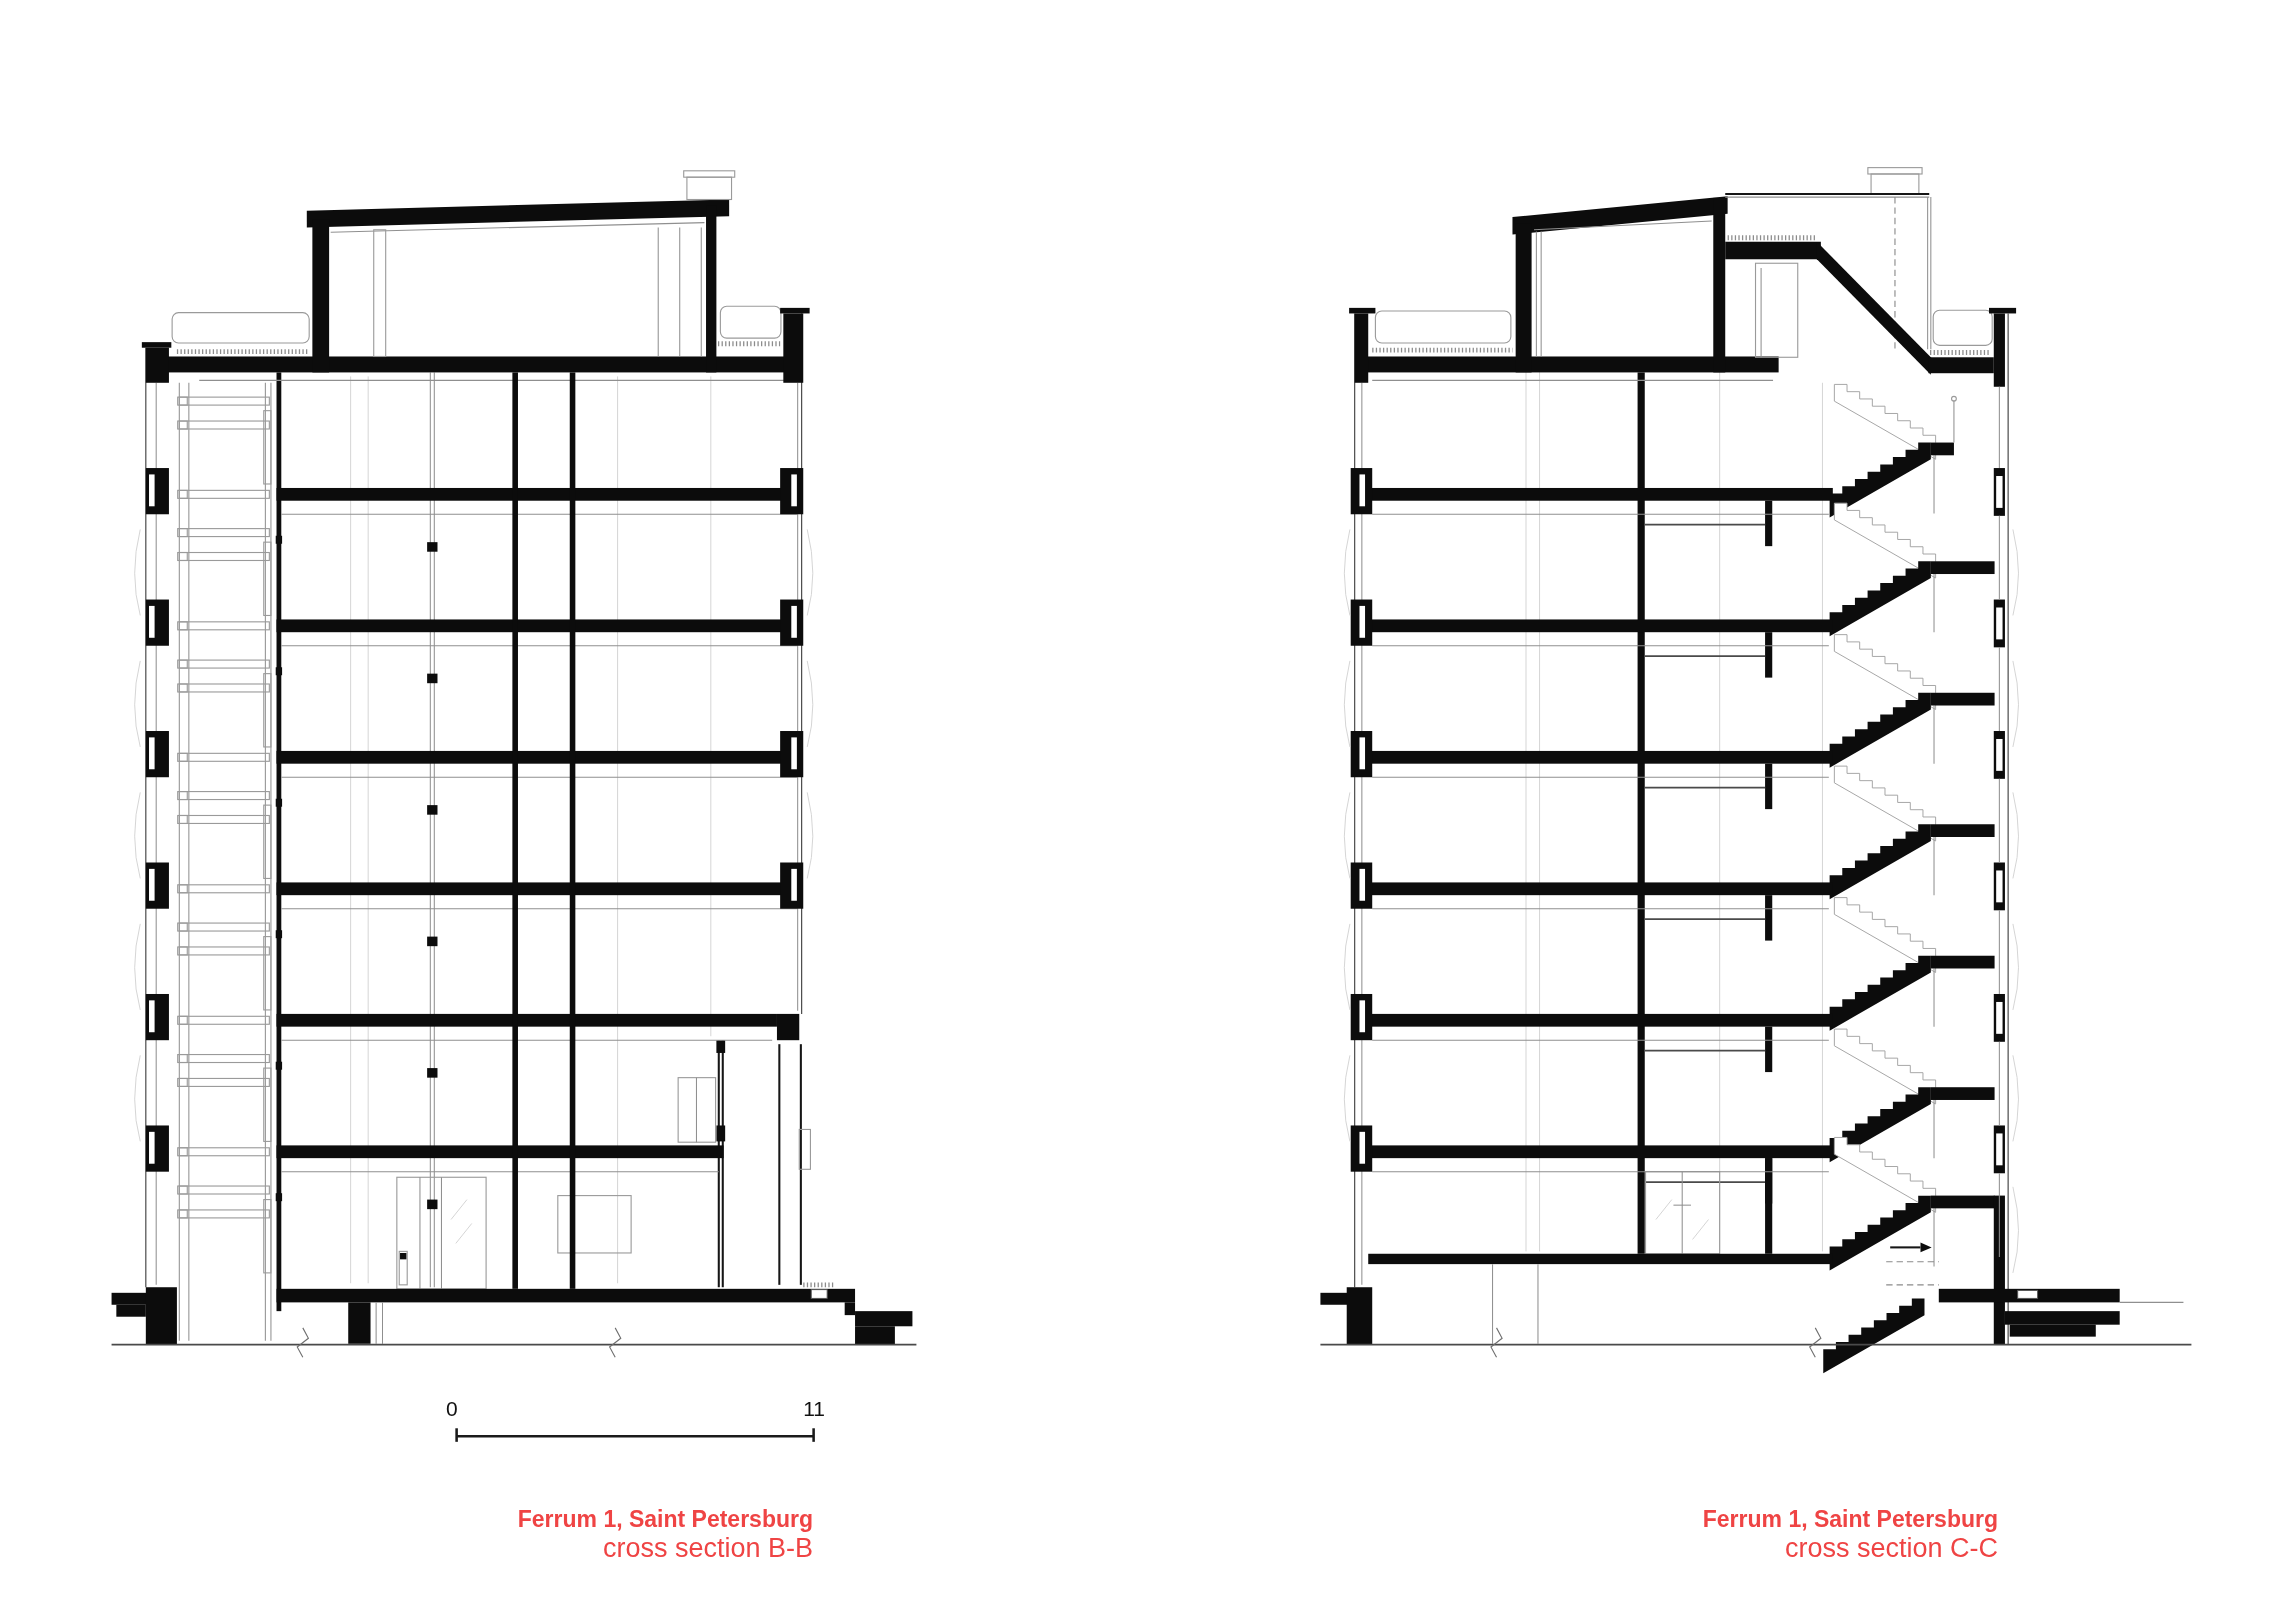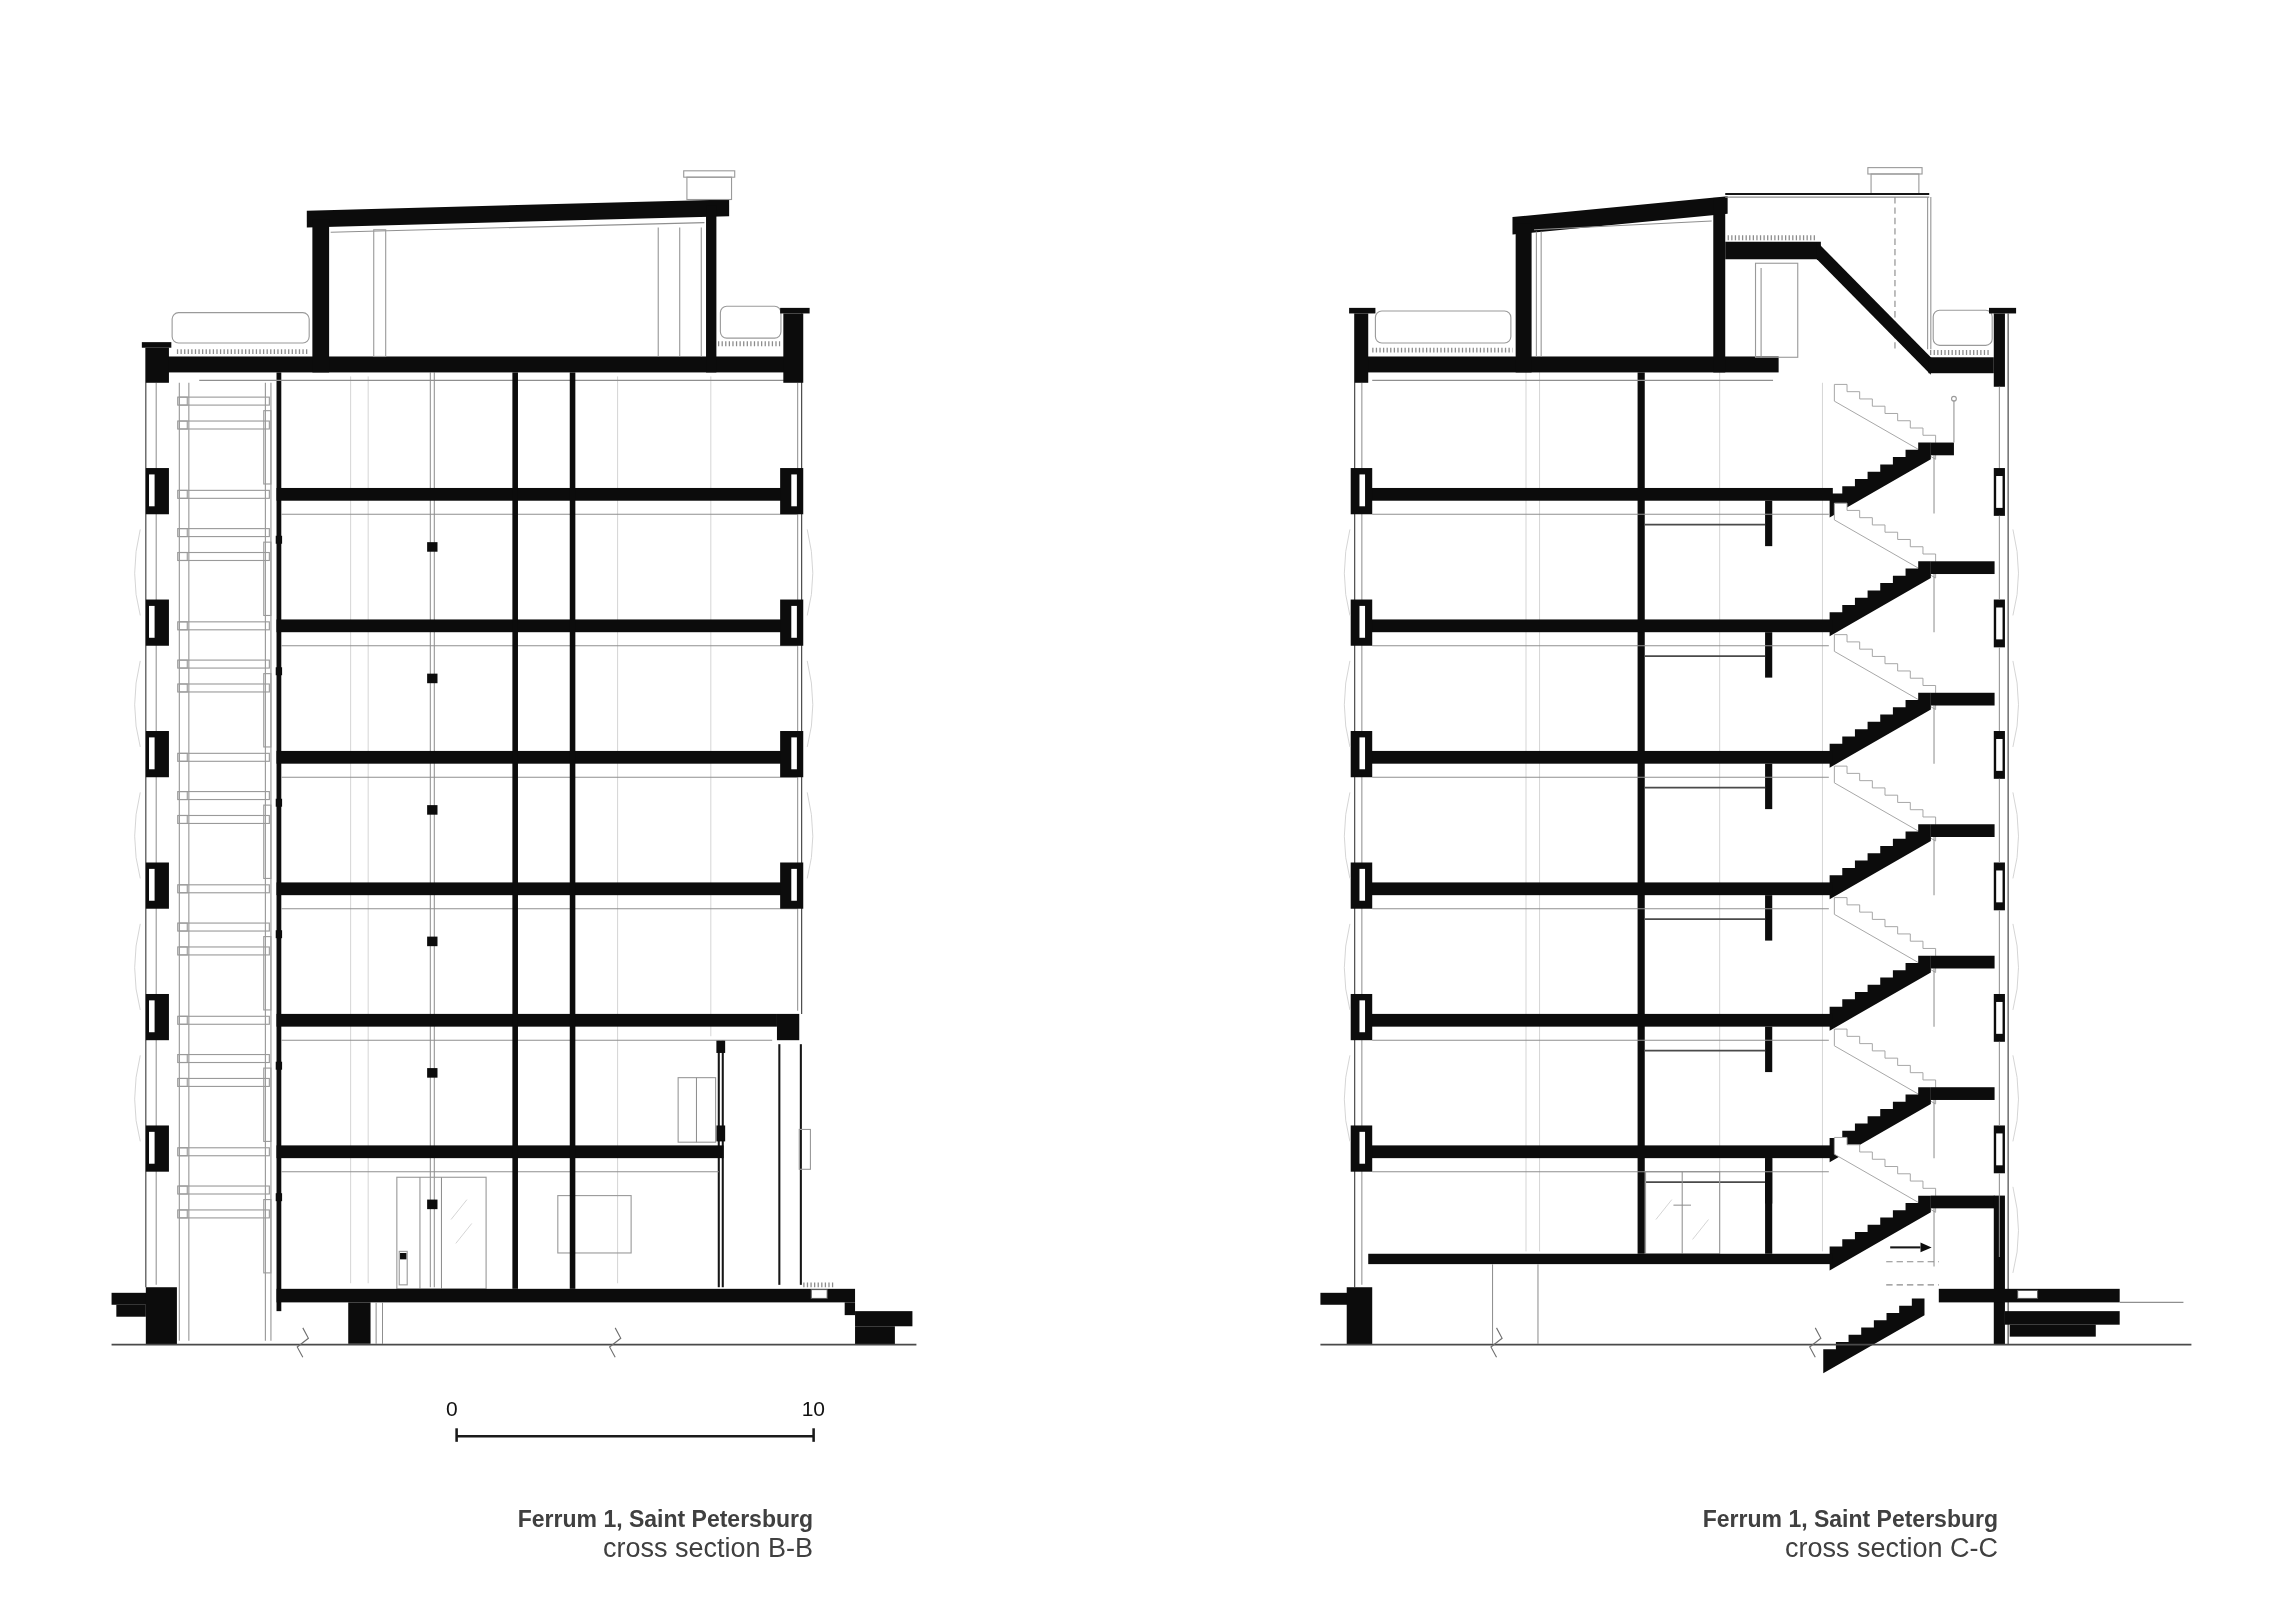--- a/index.html
+++ b/index.html
@@ -13,21 +13,21 @@
   .sg{stroke:#8f8f8f;stroke-width:1.3;fill:none}
   .sg2{stroke:#4a4a4a;stroke-width:2.2;fill:none}
   .fl{stroke:#3c3c3c;stroke-width:1.4;fill:none}
   .lt{stroke:#cfcfcf;stroke-width:1.1;fill:none}
   .sk2{stroke:#161616;stroke-width:2.6;fill:none}
   .gravel{stroke:#8c8c8c;stroke-width:6;stroke-dasharray:1.6 2.9;fill:none}
   .dash{stroke:#8a8a8a;stroke-width:1.4;stroke-dasharray:8 5;fill:none}
   .sq{stroke:#6f6f6f;stroke-width:1.4;fill:none}
   .flightg{fill:#fff;stroke:#a3a3a3;stroke-width:1.2}
   .bar{stroke:#1a1a1a;stroke-width:3.2;fill:none}
-  .caption{position:absolute;top:1505px;text-align:right;color:#404040;}
+  .caption{position:absolute;top:1505px;text-align:right;color:#ef4444;}
   .cap-title{font-size:23px;font-weight:bold;line-height:29px;white-space:nowrap;}
   .cap-sub{font-size:27px;line-height:29px;white-space:nowrap;}
   .scale-label{position:absolute;font-size:21px;color:#111;}
 </style>
 </head>
 <body>
 
 <div class="page">
 
   <svg width="2295" height="1623" viewBox="0 0 2880 2036">
@@ -393,21 +393,21 @@
         </g>
     </g>
     <g id="scalebar">
         <line x1="573" y1="1802" x2="1021" y2="1802" class="bar"></line>
         <line x1="573" y1="1792" x2="573" y2="1809" class="bar"></line>
         <line x1="1021" y1="1792" x2="1021" y2="1809" class="bar"></line>
       </g>
   </svg>
 
   <div class="scale-label" style="left:446px;top:1397px;width:32px;text-align:left">0</div>
-  <div class="scale-label" style="left:785px;top:1397px;width:40px;text-align:right">10</div>
+  <div class="scale-label" style="left:785px;top:1397px;width:40px;text-align:right">11</div>
 
   <div class="caption" style="right:1482px">
     <div class="cap-title">Ferrum 1, Saint Petersburg</div>
     <div class="cap-sub">cross section B-B</div>
   </div>
   <div class="caption" style="right:297px">
     <div class="cap-title">Ferrum 1, Saint Petersburg</div>
     <div class="cap-sub">cross section C-C</div>
   </div>
 </div>

